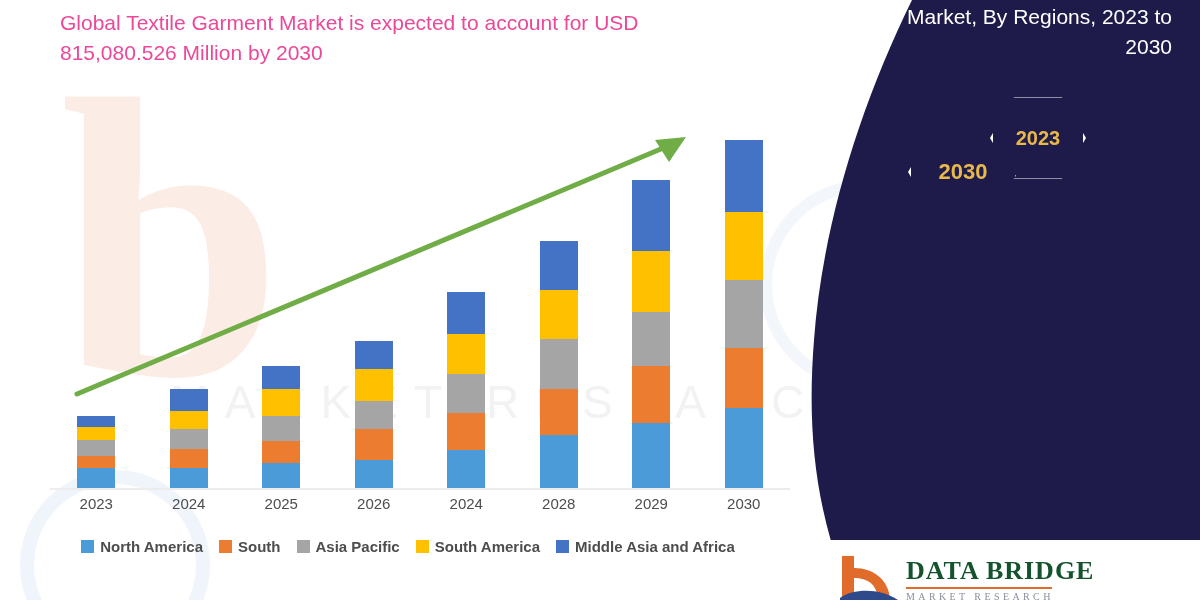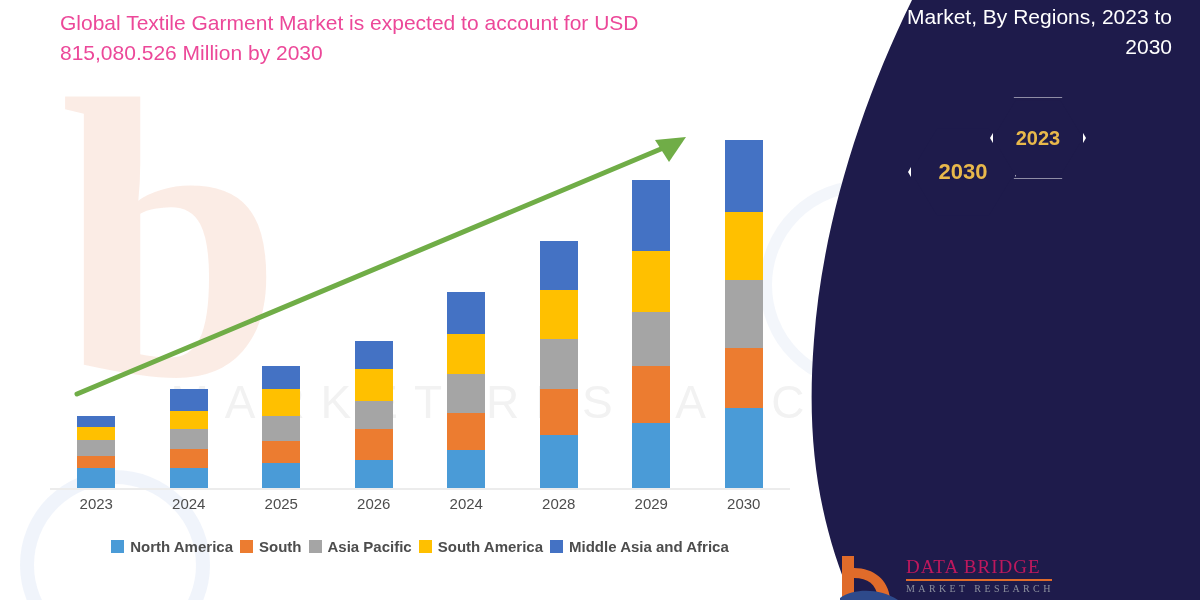--- a/index.html
+++ b/index.html
@@ -61,30 +61,30 @@
 
   
   .arrow-svg { position: absolute; left: 0; top: 0; width: 900px; height: 600px; pointer-events: none; }
 
   
   .xlabels { position: absolute; left: 50px; top: 495px; width: 740px; display: flex; }
   .xlabel { flex: 1 1 0; text-align: center; font-size: 15px; color: #4d4d4d; font-weight: 400; }
 
   
   .legend {
-    position: absolute; left: 50px; top: 538px; width: 740px;
-    display: flex; justify-content: center; align-items: center; gap: 7px;
+    position: absolute; left: 38px; top: 538px; width: 740px;
+    display: flex; justify-content: center; align-items: center; gap: 16px;
   }
   .legend-item { display: flex; align-items: center; gap: 6px; }
   .legend-swatch { width: 13px; height: 13px; display: inline-block; }
   .legend-label { font-size: 15px; color: #4d4d4d; font-weight: 700; white-space: nowrap; }
 
   
   .right-panel {
-    position: absolute; right: 0; top: 0; width: 400px; height: 600px;
+    position: absolute; right: 0; top: 0; width: 400px; height: 540px;
     overflow: hidden;
   }
   .navy-svg { position: absolute; right: 0; top: 0; width: 400px; height: 600px; }
   .right-title {
     position: absolute; right: 28px; top: 2px; width: 310px;
     text-align: right; font-size: 21px; line-height: 30px; color: #ffffff; font-weight: 400;
   }
   .hexwrap { position: absolute; right: 72px; top: 95px; width: 220px; height: 125px; }
   .hex {
     position: absolute; display: flex; align-items: center; justify-content: center;
@@ -107,21 +107,21 @@
   .brand {
     position: absolute; right: 30px; top: 250px; width: 300px;
     text-align: center; font-size: 21px; line-height: 30px;
     color: #e8b84b; font-weight: 400; letter-spacing: .3px;
   }
 
   
   .footer-logo { position: absolute; left: 838px; top: 552px; width: 360px; height: 48px; }
   .logo-mark { position: absolute; left: 0; top: 2px; width: 62px; height: 46px; }
   .logo-text { position: absolute; left: 68px; top: 4px; }
-  .logo-line1 { font-size: 19px; color: #be185d; letter-spacing: 1px; font-weight: 400; font-family: "Liberation Serif", serif; }
+  .logo-line1 { font-size: 26px; color: #14532d; letter-spacing: 1px; font-weight: 700; font-family: "Liberation Serif", serif; }
   .logo-rule { width: 146px; height: 2px; background: #e06b2a; margin: 1px 0 2px; }
   .logo-line2 { font-size: 10px; color: #8b8f9e; letter-spacing: 3.4px; font-weight: 400; font-family: "Liberation Serif", serif; }
 </style>
 </head>
 <body>
 
 <div id="root">
 
   <div class="left-panel">
 

